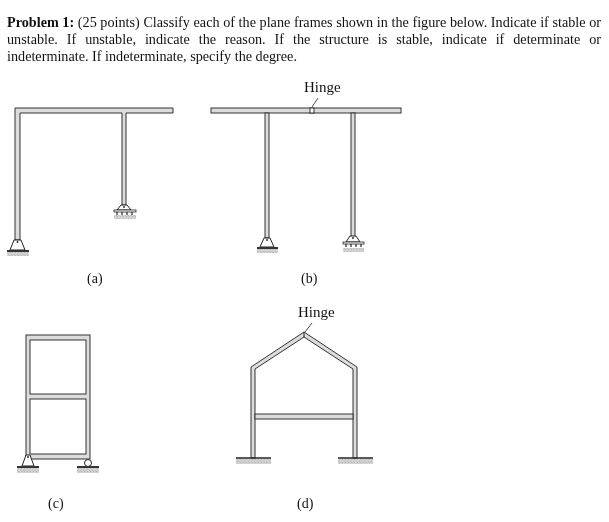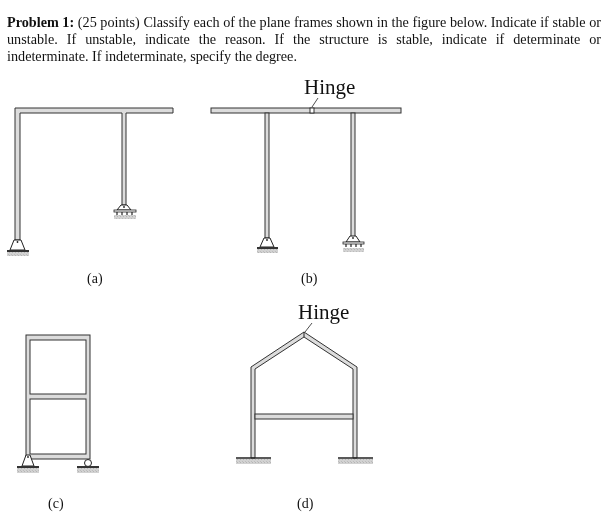--- a/index.html
+++ b/index.html
@@ -34,21 +34,21 @@
       height: 522px;
     }
     .label {
       position: absolute;
       font-size: 14px;
       line-height: 16px;
       white-space: nowrap;
     }
     .hinge-label {
       position: absolute;
-      font-size: 21px;
+      font-size: 15px;
       line-height: 16px;
       white-space: nowrap;
     }
   </style>
 </head>
 <body>
 
 <p class="problem"><b>Problem 1:</b><span> (25 points) Classify each of the plane frames shown in the figure below. Indicate if stable or unstable. If unstable, indicate the reason. If the structure is stable, indicate if determinate or indeterminate. If indeterminate, specify the degree.</span></p>
 
 <svg class="figure" viewBox="0 0 609 522" xmlns="http://www.w3.org/2000/svg">

